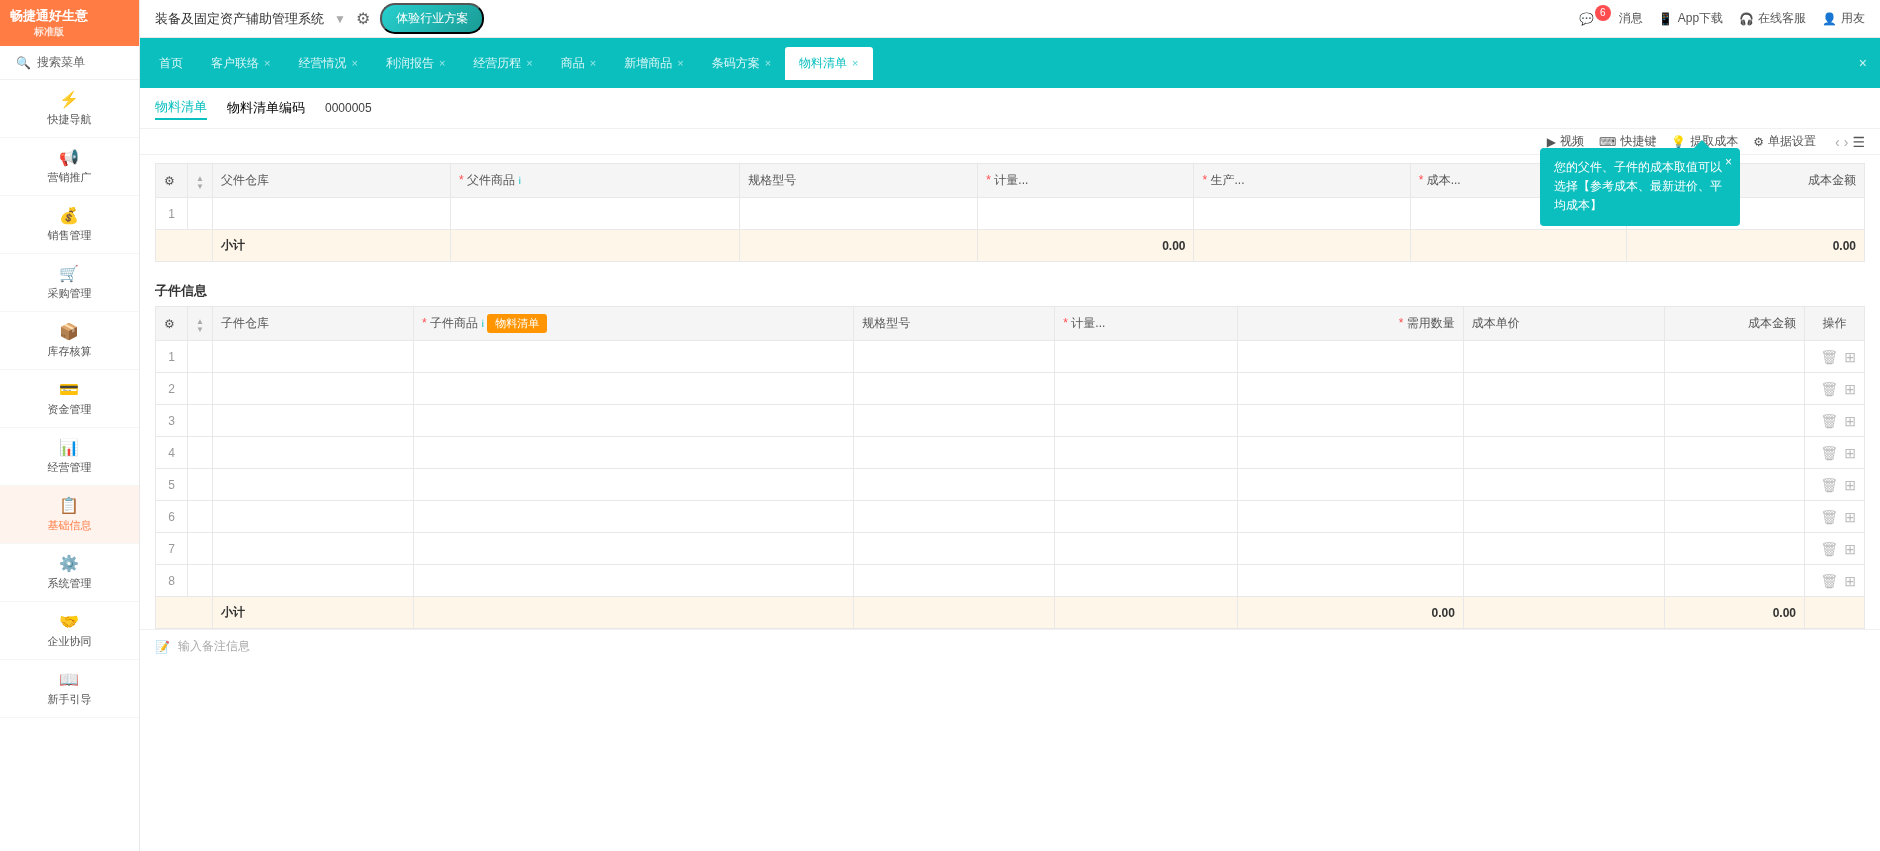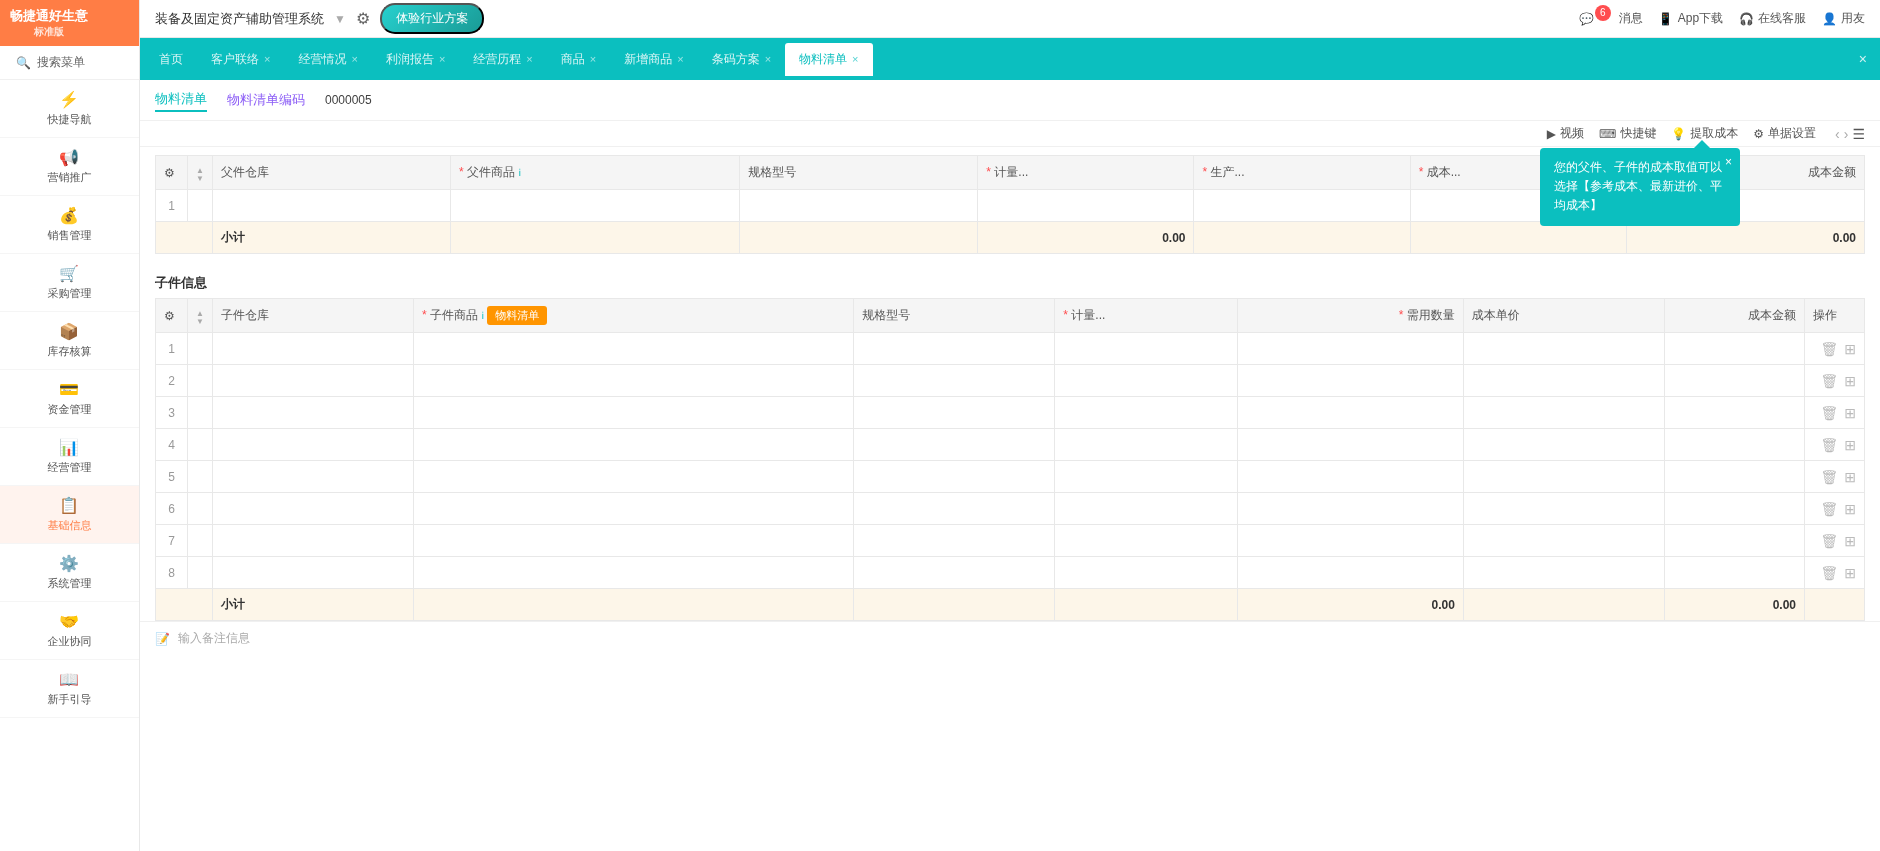--- a/index.html
+++ b/index.html
@@ -109,21 +109,21 @@
       display: flex;
       align-items: center;
       justify-content: center;
       position: relative;
       top: -6px;
       left: -4px;
     }
 
     
     .nav-tabs {
-      height: 42px;
+      height: 50px;
       background: #0bbfbf;
       display: flex;
       align-items: center;
       padding: 0 5px;
     }
     .nav-tab {
       padding: 8px 14px;
       color: rgba(255,255,255,0.85);
       cursor: pointer;
       font-size: 12px;
@@ -155,21 +155,21 @@
     .sub-tabs {
       display: flex;
       align-items: center;
       padding: 8px 15px;
       border-bottom: 1px solid #f0f0f0;
       gap: 20px;
       background: #fff;
     }
     .sub-tab {
       font-size: 13px;
-      color: #8b5cf6;
+      color: #000000;
       cursor: pointer;
       padding: 2px 0;
     }
     .sub-tab.active { color: #0bbfbf; border-bottom: 2px solid #0bbfbf; }
     .sub-tab-code {
       font-size: 12px;
       color: #404040;
     }
 
     
@@ -530,21 +530,21 @@
             <th>子件仓库</th>
             <th>
               <span class="required-star">*</span> 子件商品 <span style="color:#0bbfbf;font-size:10px;">ℹ</span>
               <button class="scan-btn">物料清单</button>
             </th>
             <th>规格型号</th>
             <th><span class="required-star">*</span> 计量...</th>
             <th style="text-align:right;"><span class="required-star">*</span> 需用数量</th>
             <th>成本单价</th>
             <th style="text-align:right;width:140px;">成本金额</th>
-            <th style="width:60px;">操作</th>
+            <th style="width:60px;text-align:center;">操作</th>
           </tr>
         </thead>
         <tbody id="child-tbody">
 
         <tr>
     <td class="row-num">1</td>
     <td></td>
     <td></td>
     <td></td>
     <td></td>

